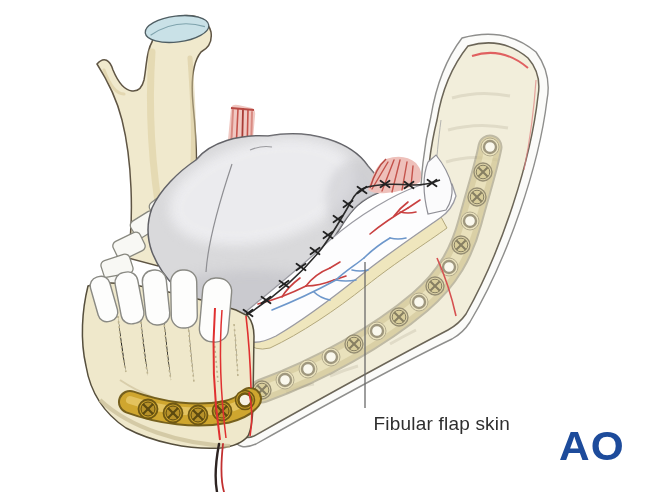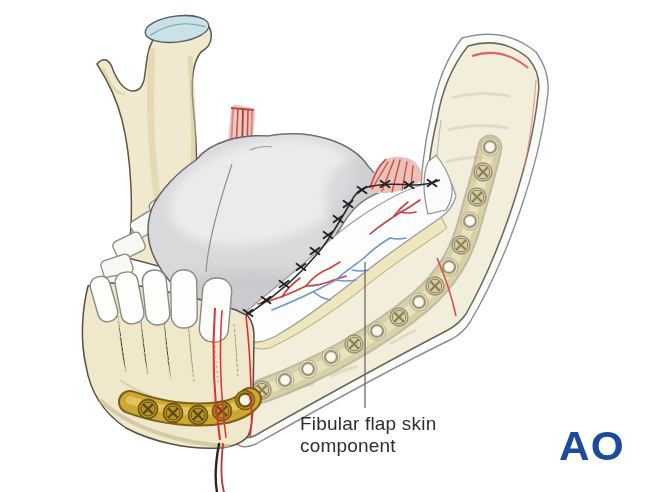--- a/index.html
+++ b/index.html
@@ -3,21 +3,21 @@
 <meta charset="utf-8">
 <style>
   html,body{margin:0;padding:0;background:#ffffff;}
   .stage{
     position:relative;width:665px;height:492px;background:#ffffff;overflow:hidden;
     font-family:"Liberation Sans", sans-serif;
   }
   .stage svg{position:absolute;left:0;top:0;}
   .fig-label{
     position:absolute;left:300px;top:413px;width:210px;
-    font-size:19px;line-height:22px;color:#2e2e2e;
+    text-align:right;font-size:19px;line-height:22px;color:#2e2e2e;
     letter-spacing:.2px;
   }
   .ao-logo{
     position:absolute;left:559px;top:426px;width:90px;height:44px;
     color:#1d4b9b;font-size:40px;font-weight:700;letter-spacing:1px;
     transform:scaleX(1.06);transform-origin:left top;line-height:40px;
   }
 </style>
 </head>
 <body>
@@ -302,18 +302,17 @@
   <g fill="none" stroke-linecap="round">
     <path d="M 219,444 C 216,460 214,476 217,492" stroke="#2e2422" stroke-width="2.4"></path>
     <path d="M 223,444 C 221,462 220,478 224,492" stroke="#c23030" stroke-width="1.8"></path>
   </g>
 
   <line x1="365" y1="262" x2="365" y2="408" stroke="#6a6a6a" stroke-width="1.3"></line>
 </svg>
 
 <div class="fig-label">
   <span>Fibular flap skin</span><br>
-  <span>component</span>
 </div>
 
 <div class="ao-logo">AO</div>
 
 </div>
 
 </body></html>

